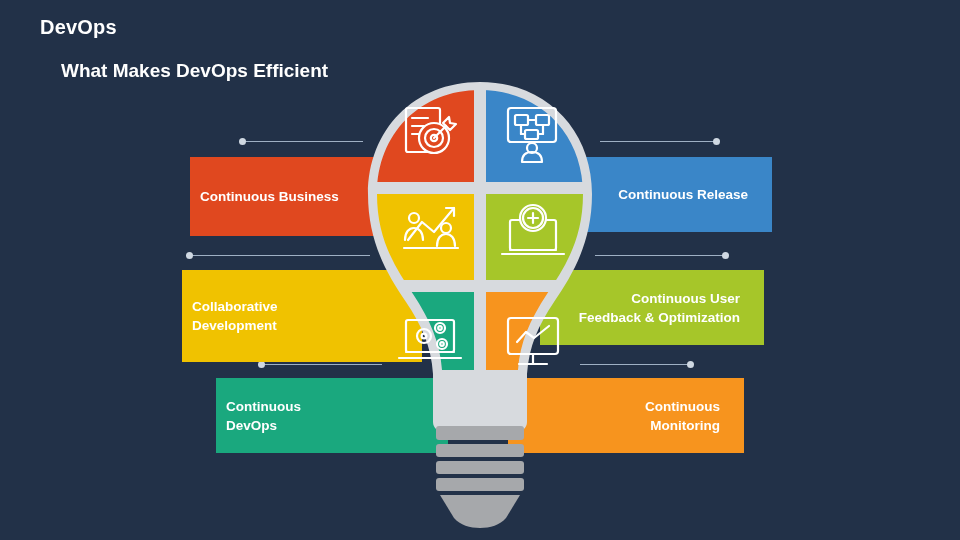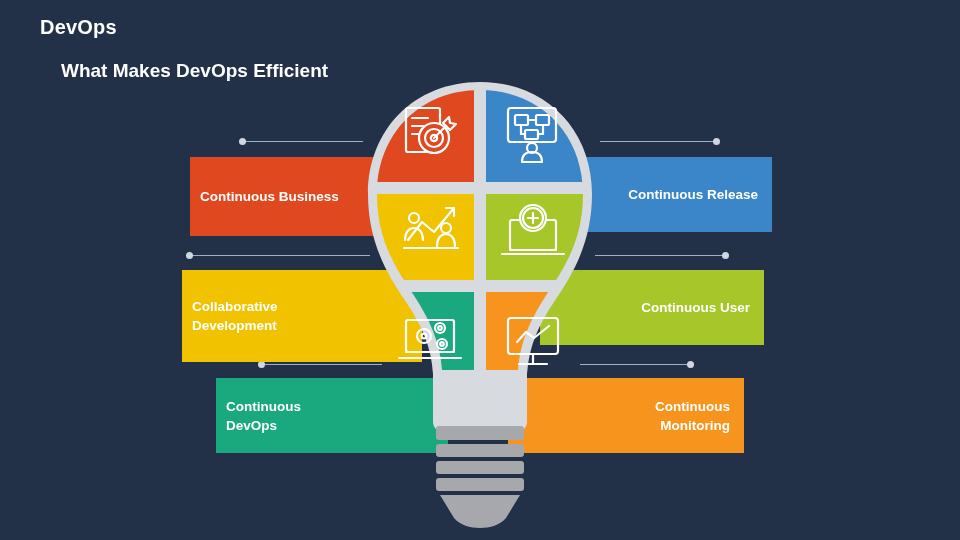--- a/index.html
+++ b/index.html
@@ -24,21 +24,21 @@
     position:absolute;
     color:#ffffff;
     font-size:13.5px;font-weight:bold;
     line-height:19px;
     display:flex;
     align-items:center;
     box-sizing:border-box;
   }
   .bar .txt{display:block;}
   .bar.left{justify-content:flex-start;padding-left:10px;}
-  .bar.right{justify-content:flex-end;text-align:right;padding-right:14px;}
+  .bar.right{justify-content:flex-end;text-align:right;padding-right:24px;}
 
   #bar-cbp{left:190px;top:157px;width:230px;height:79px;background:#e0481f;}
   #bar-crd{left:540px;top:157px;width:232px;height:75px;background:#3a86c8;}
   #bar-cd {left:182px;top:270px;width:240px;height:92px;background:#f0c200;}
   #bar-cuf{left:540px;top:270px;width:224px;height:75px;background:#a6c629;text-align:right;}
   #bar-ct {left:216px;top:378px;width:232px;height:75px;background:#1aa87e;}
   #bar-cm {left:508px;top:378px;width:236px;height:75px;background:#f7941e;}
 
   
   .conn{position:absolute;height:1px;background:#9fb0c4;}
@@ -86,20 +86,21 @@
 <div class="bar left" id="bar-cd">
   <div>
     <span class="txt">Collaborative</span>
     <span class="txt">Development</span>
   </div>
 </div>
 
 <div class="bar right" id="bar-cuf">
   <div>
     <span class="txt">Continuous User</span>
+    <span class="txt">Feedback &amp; Optimization</span>
   </div>
 </div>
 
 <div class="bar left" id="bar-ct">
   <div>
     <span class="txt">Continuous</span>
     <span class="txt">DevOps</span>
   </div>
 </div>
 

